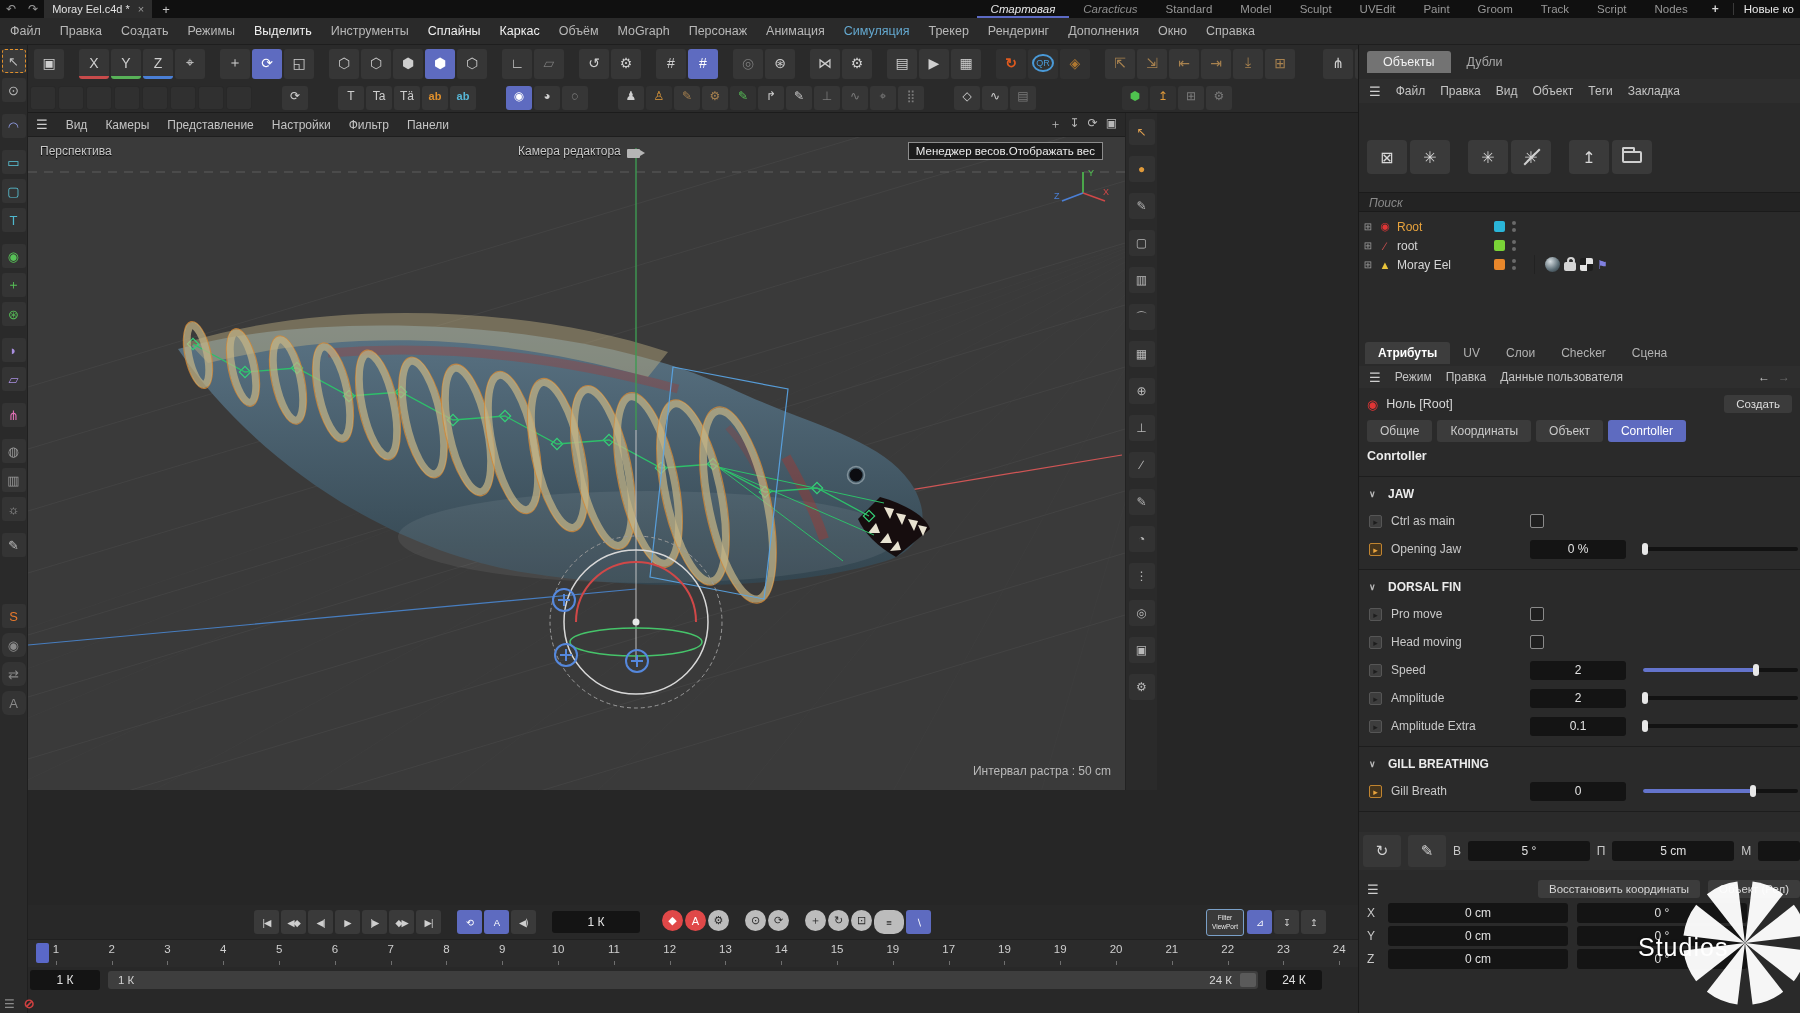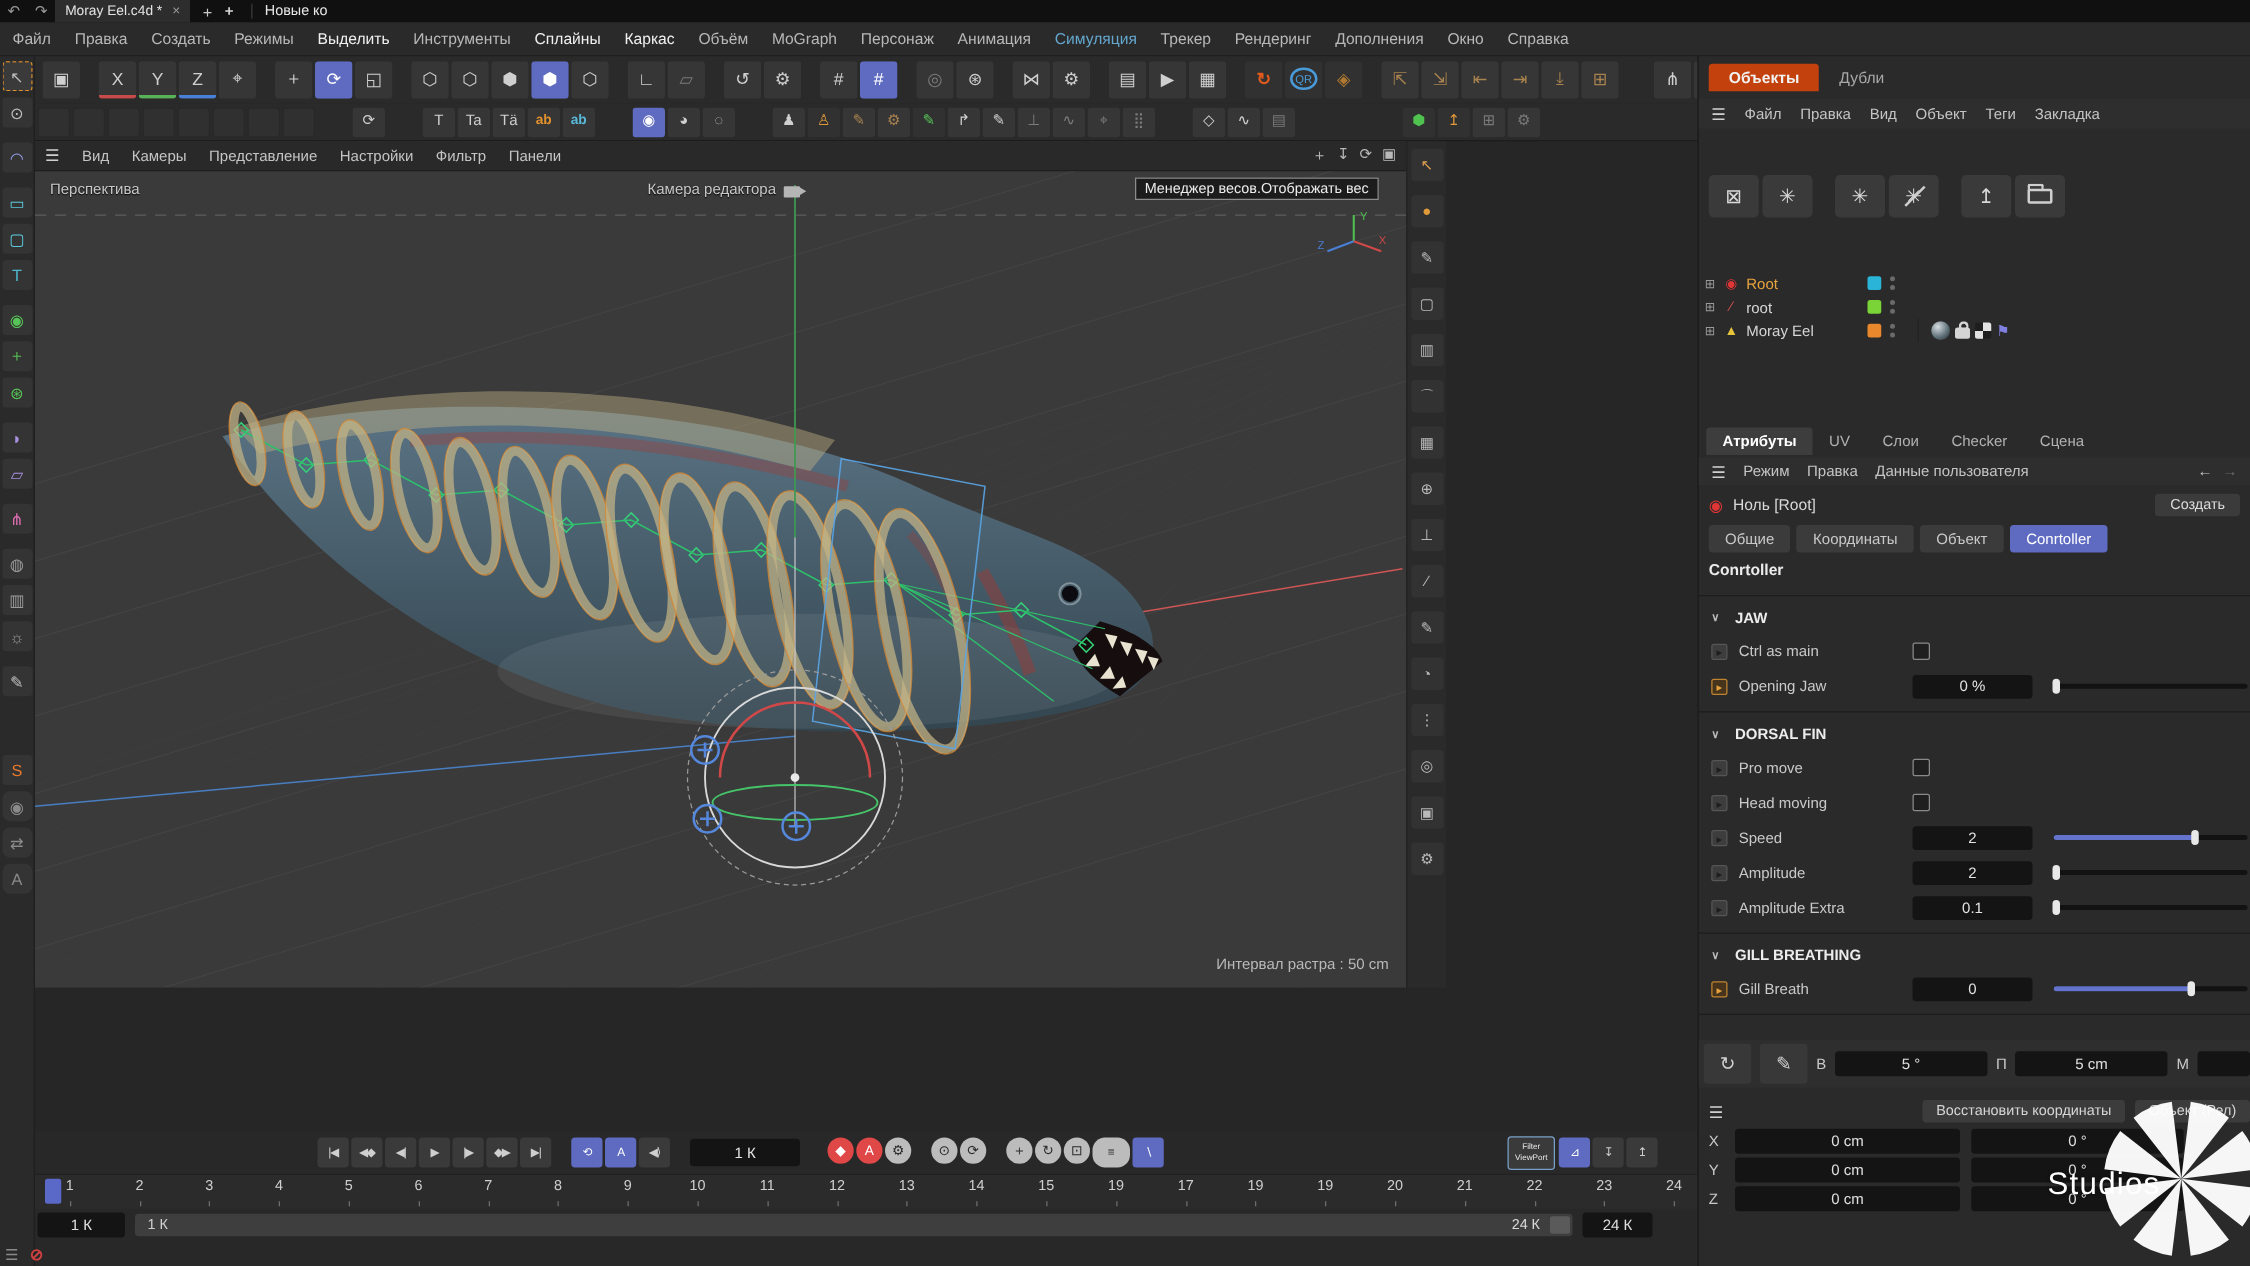--- a/index.html
+++ b/index.html
@@ -100,21 +100,21 @@
   .rangebar .handle{position:absolute;right:2px;top:2px;width:16px;height:14px;background:#5a5a5a;border-radius:2px}
   .tl-range .f2{width:56px;margin-left:8px;margin-right:36px}
   #status-left{position:absolute;left:4px;top:996px;display:flex;gap:9px;align-items:center;z-index:5}
   #status-left .h{color:#8a8a8a;font-size:12px}
   #status-left .r{color:#d04040;font-size:13px;font-weight:bold}
 
   
   #rightpanel{position:absolute;left:1358px;top:45px;width:442px;height:968px;background:#2a2a2a;border-left:1px solid #191919;box-sizing:border-box}
   .om-tabs{position:absolute;left:0;top:6px;display:flex;padding-left:8px}
   .omtab{padding:4px 16px;font-size:12.5px;color:#a8a8a8}
-  .omtab.active{background:#c2410c;color:#f2f2f2;border-radius:3px 3px 0 0;font-weight:bold}
+  .omtab.active{background:#737373;color:#f2f2f2;border-radius:3px 3px 0 0;font-weight:normal}
   .om-menu{position:absolute;left:0;top:34px;width:100%;height:24px;display:flex;align-items:center;gap:15px;padding-left:10px;background:#2e2e2e;box-sizing:border-box}
   .burger{color:#cfcfcf;font-size:13px}
   .pm-item{color:#c4c4c4;font-size:12px}
   .om-toolbar{position:absolute;left:8px;top:95px;display:flex;align-items:center}
   .ombtn{width:40px;height:34px;background:#3a3a3a;border-radius:4px;margin-right:3px;display:flex;align-items:center;justify-content:center;font-size:16px;color:#d8d8d8;flex:none}
   .ombtn.gap{width:12px;background:transparent}
   .ombtn .g{position:relative}
   .ombtn.crossed .g::after{content:"";position:absolute;left:-3px;top:45%;width:22px;height:2px;background:#cfcfcf;transform:rotate(-45deg)}
   .ombtn.folderbtn .g{width:20px;height:12px;border:2px solid #cfcfcf;border-radius:2px;box-sizing:border-box;display:block}
   .ombtn.folderbtn .g::before{content:"";position:absolute;top:-6px;left:-2px;width:9px;height:4px;border:2px solid #cfcfcf;border-bottom:none;border-radius:2px 2px 0 0}
@@ -193,20 +193,34 @@
 <body>
 
 <div id="titlebar">
   <span class="histico">↶</span>
   <span class="histico">↷</span>
   <div class="doctab">
     <span>Moray Eel.c4d *</span>
     <span class="x">×</span>
   </div>
   <div class="addtab">+</div>
+  <div id="laytabs">
+
+  <div class="ltab active">Стартовая</div>
+      <div class="ltab italic">Caracticus</div>
+      <div class="ltab">Standard</div>
+      <div class="ltab">Model</div>
+      <div class="ltab">Sculpt</div>
+      <div class="ltab">UVEdit</div>
+      <div class="ltab">Paint</div>
+      <div class="ltab">Groom</div>
+      <div class="ltab">Track</div>
+      <div class="ltab">Script</div>
+      <div class="ltab">Nodes</div>
+    </div>
   <div class="lay-add">+</div>
   <div class="lay-div"></div>
   <div class="lay-new">Новые ко</div>
 </div>
 
 <div id="menubar">
 
 <div class="mitem">Файл</div>
     <div class="mitem">Правка</div>
     <div class="mitem">Создать</div>
@@ -1003,20 +1017,21 @@
       <div class="ombtn gap">
       <span class="g"></span>
     </div>
       <div class="ombtn">
       <span class="g">↥</span>
     </div>
       <div class="ombtn folderbtn">
       <span class="g"></span>
     </div>
     </div>
+  <div class="om-search">Поиск</div>
 
   <div class="om-tree">
 
   <div class="trow">
       <span class="texp">⊞</span>
       <span class="tico" style="color: rgb(224, 53, 53);">◉</span>
       <span class="tlabel" style="color: rgb(232, 163, 61);">Root</span>
       <span class="swatch" style="background: rgb(42, 181, 216);"></span>
       <span class="dots">
           <i></i>

